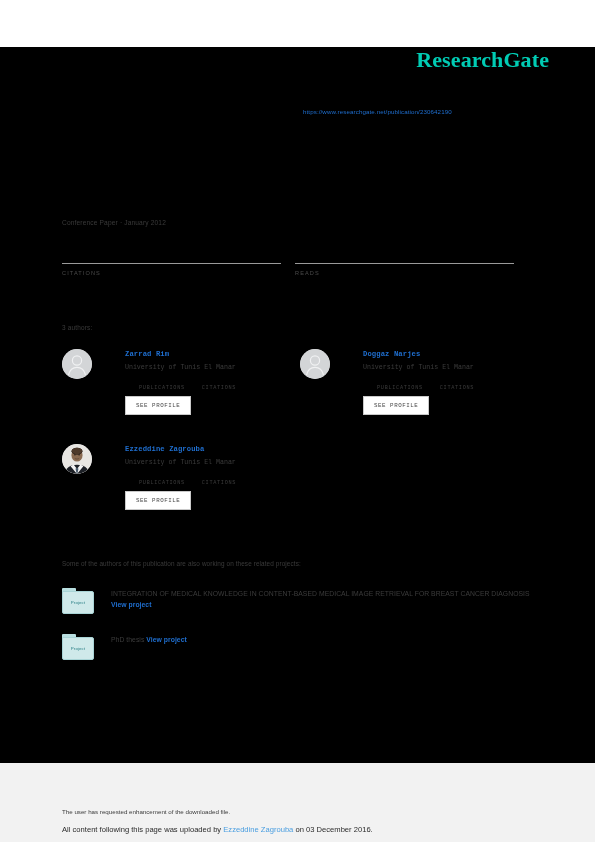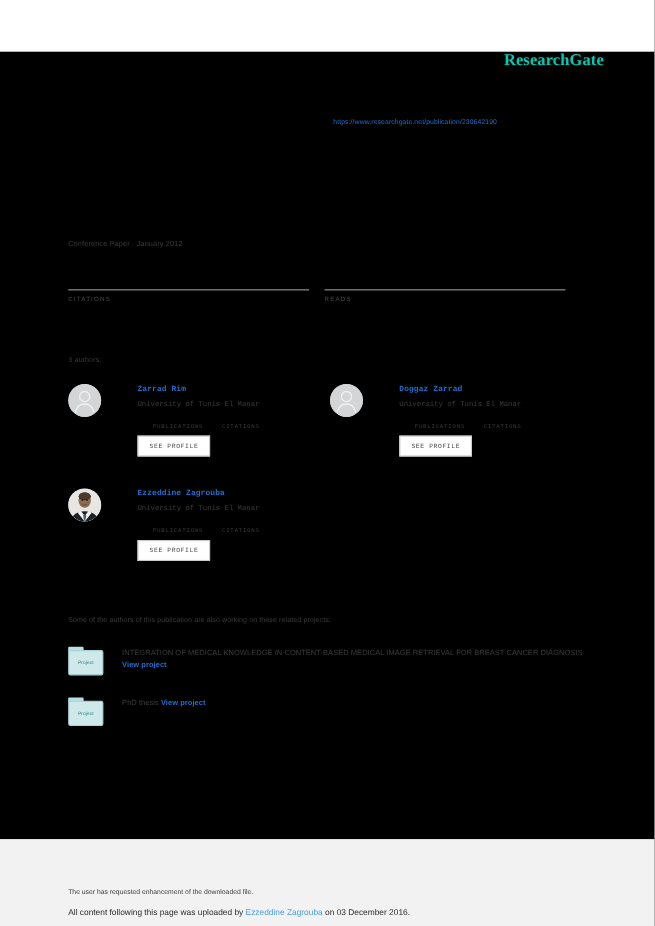--- a/index.html
+++ b/index.html
@@ -24,21 +24,21 @@
 
   #footer-band {
     position:absolute; left:0; top:763px; width:595px; height:79px;
     background:#f2f2f2;
   }
 
   
   #rg-logo {
     position:absolute; right:46px; top:47px;
     font-family:"Liberation Serif", serif;
-    font-weight:bold; font-size:15px; letter-spacing:.1px;
+    font-weight:bold; font-size:22px; letter-spacing:.1px;
     color:#00ccb4;
     white-space:nowrap;
   }
 
   #rg-url {
     position:absolute; left:303px; top:108px;
     font-size:6.2px; letter-spacing:.1px;
     color:#1f6fd0;
     white-space:nowrap;
   }
@@ -219,21 +219,21 @@
 
   <div class="author-card" id="author-1">
     <div class="avatar">
       <svg class="glyph" viewBox="0 0 30 30" xmlns="http://www.w3.org/2000/svg">
         <circle cx="15" cy="15" r="15" fill="#d3d5d7"></circle>
         <circle cx="15" cy="11.5" r="4.6" fill="none" stroke="#f0f1f2" stroke-width="1.2"></circle>
         <path d="M6.5 26c1.2-5.1 4.6-7.7 8.5-7.7s7.3 2.6 8.5 7.7" fill="none" stroke="#f0f1f2" stroke-width="1.2"></path>
       </svg>
     </div>
     <div class="author-body">
-      <div class="author-name">Doggaz Zarrad</div>
+      <div class="author-name">Doggaz Narjes</div>
       <div class="author-affil">University of Tunis El Manar</div>
       <div class="author-metrics">
         <div class="metric">
           <div class="metric-num"></div>
           <div class="metric-label">PUBLICATIONS</div>
         </div>
         <div class="metric">
           <div class="metric-num"></div>
           <div class="metric-label">CITATIONS</div>
         </div>

